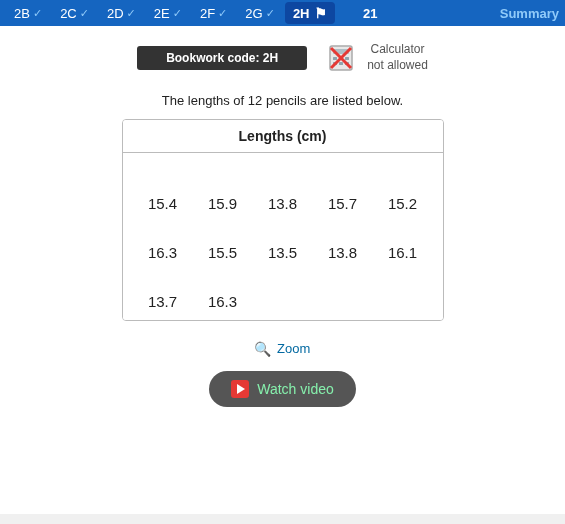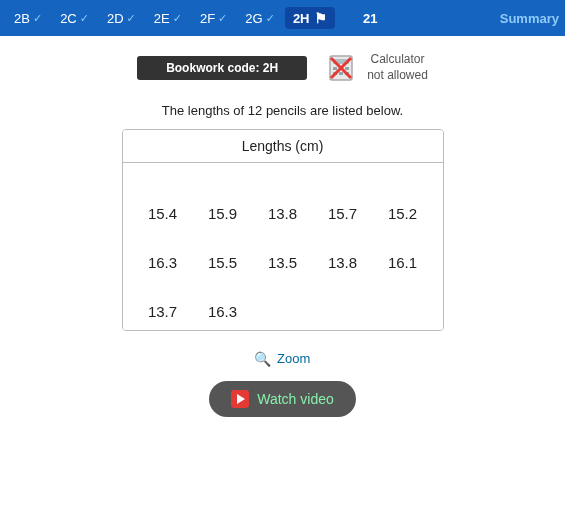--- a/index.html
+++ b/index.html
@@ -21,21 +21,21 @@
       overflow: hidden;
     }
 
     
     .top-nav {
       background: #1565c0;
       display: flex;
       align-items: center;
       padding: 4px 6px;
       gap: 2px;
-      height: 36px;
+      height: 26px;
     }
 
     .nav-item {
       color: white;
       font-size: 13px;
       padding: 3px 8px;
       border-radius: 4px;
       display: flex;
       align-items: center;
       gap: 3px;
@@ -149,21 +149,21 @@
     .data-table {
       border: 1.5px solid #bbb;
       border-radius: 4px;
       overflow: hidden;
       min-width: 300px;
     }
 
     .table-header {
       text-align: center;
       padding: 8px 20px;
-      font-weight: normal;
+      font-weight: bold;
       font-size: 14px;
       color: #222;
       border-bottom: 1.5px solid #bbb;
       background: white;
     }
 
     .table-body {
       padding: 10px 24px;
       background: white;
     }

